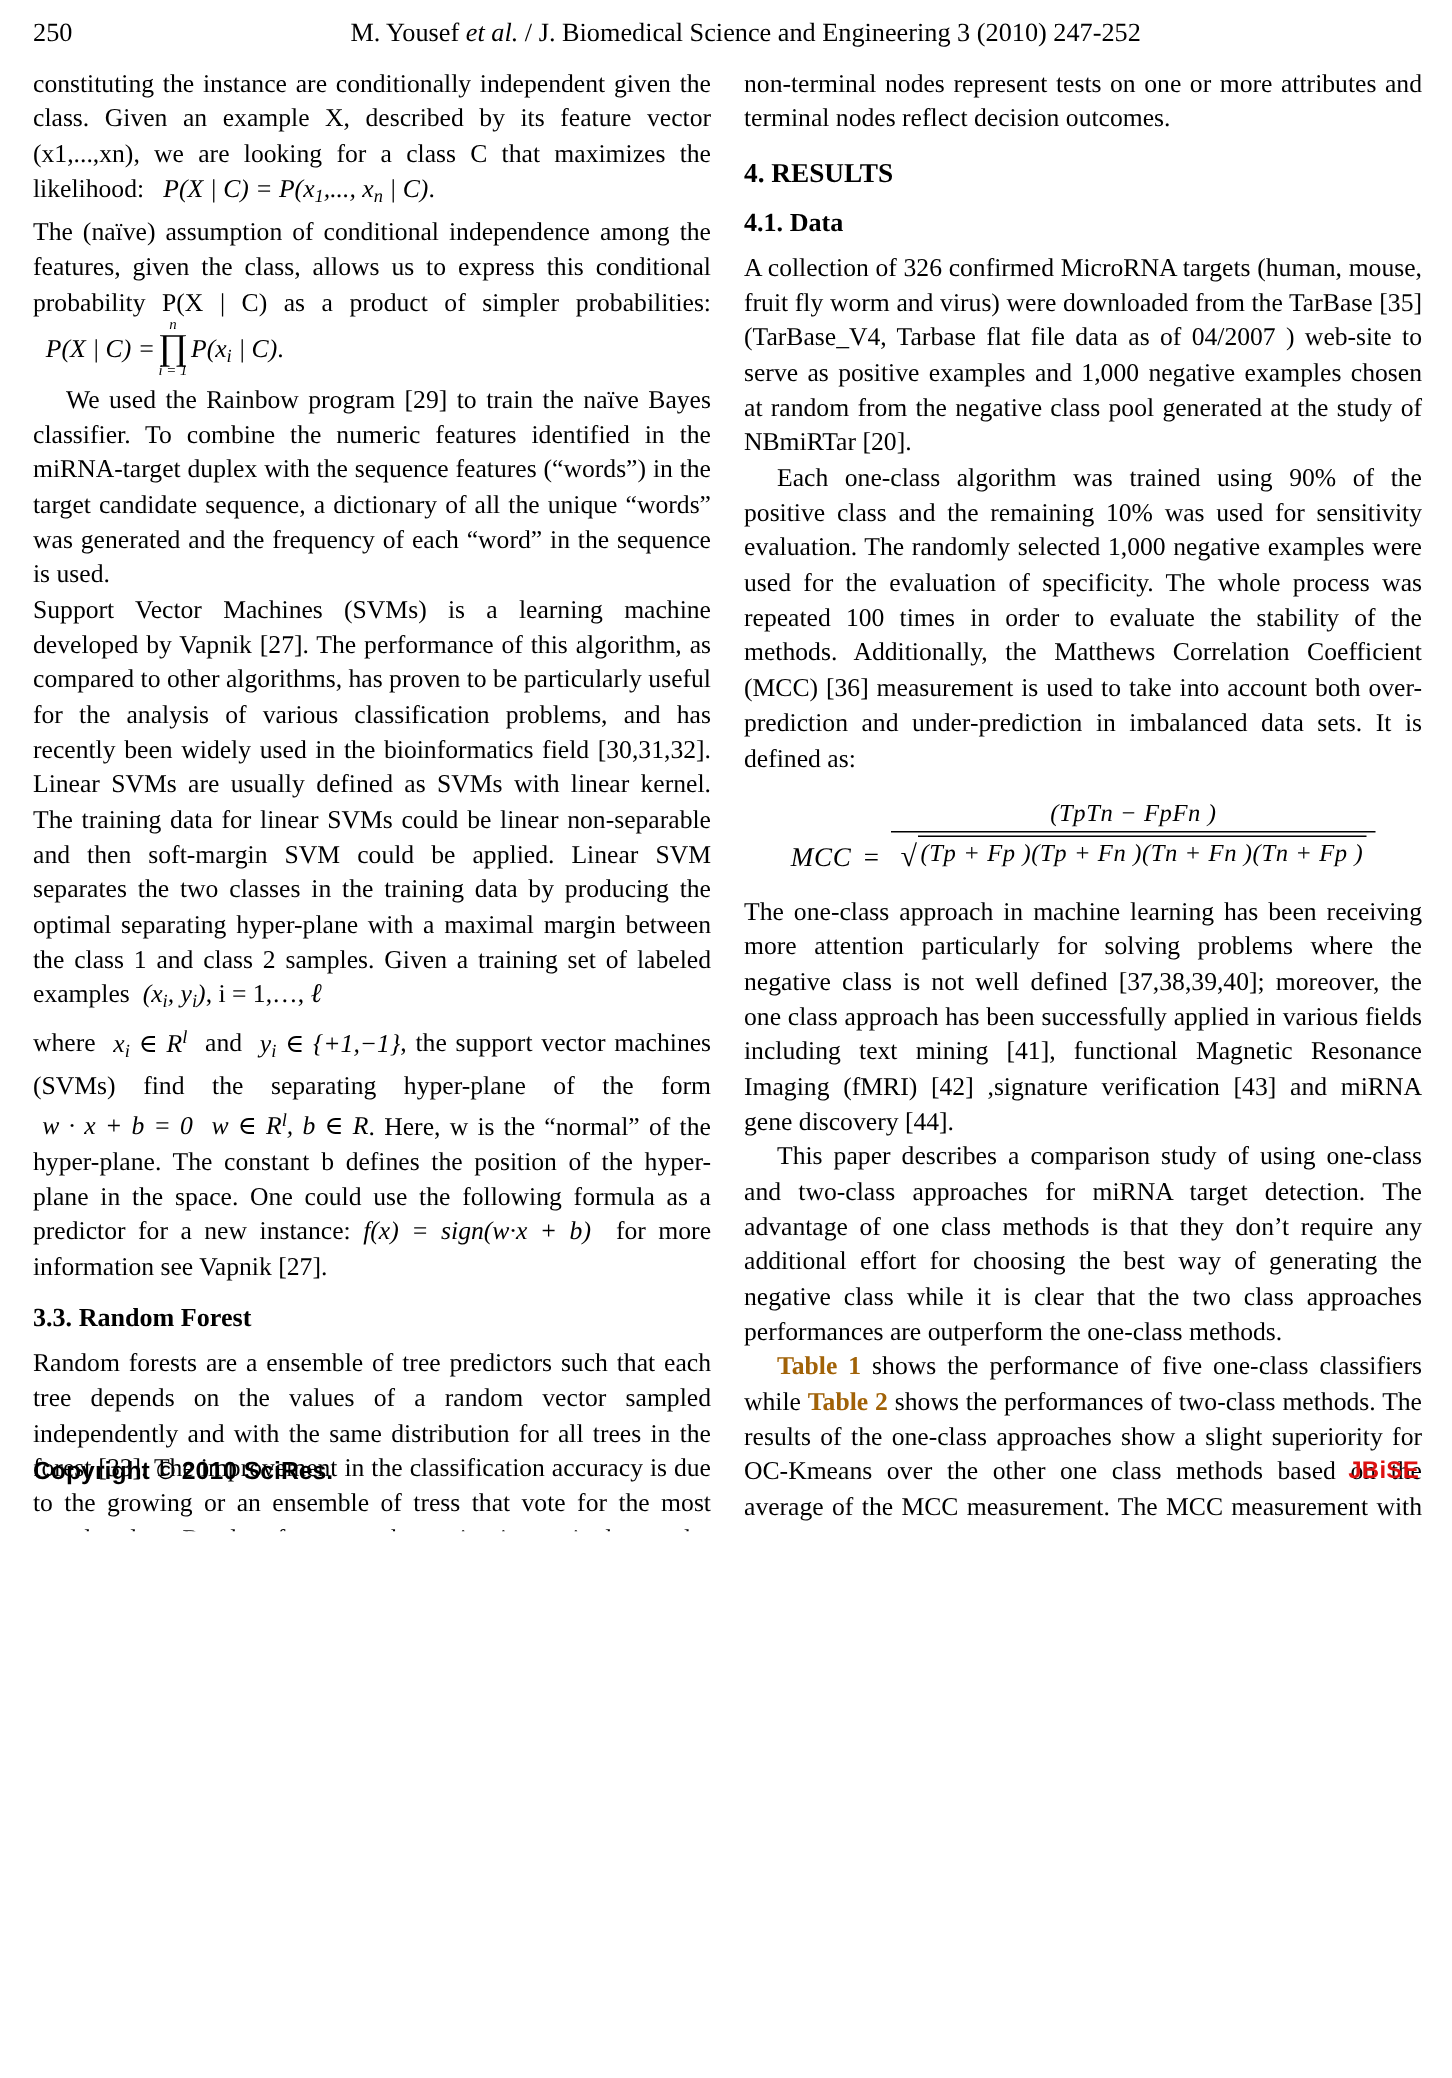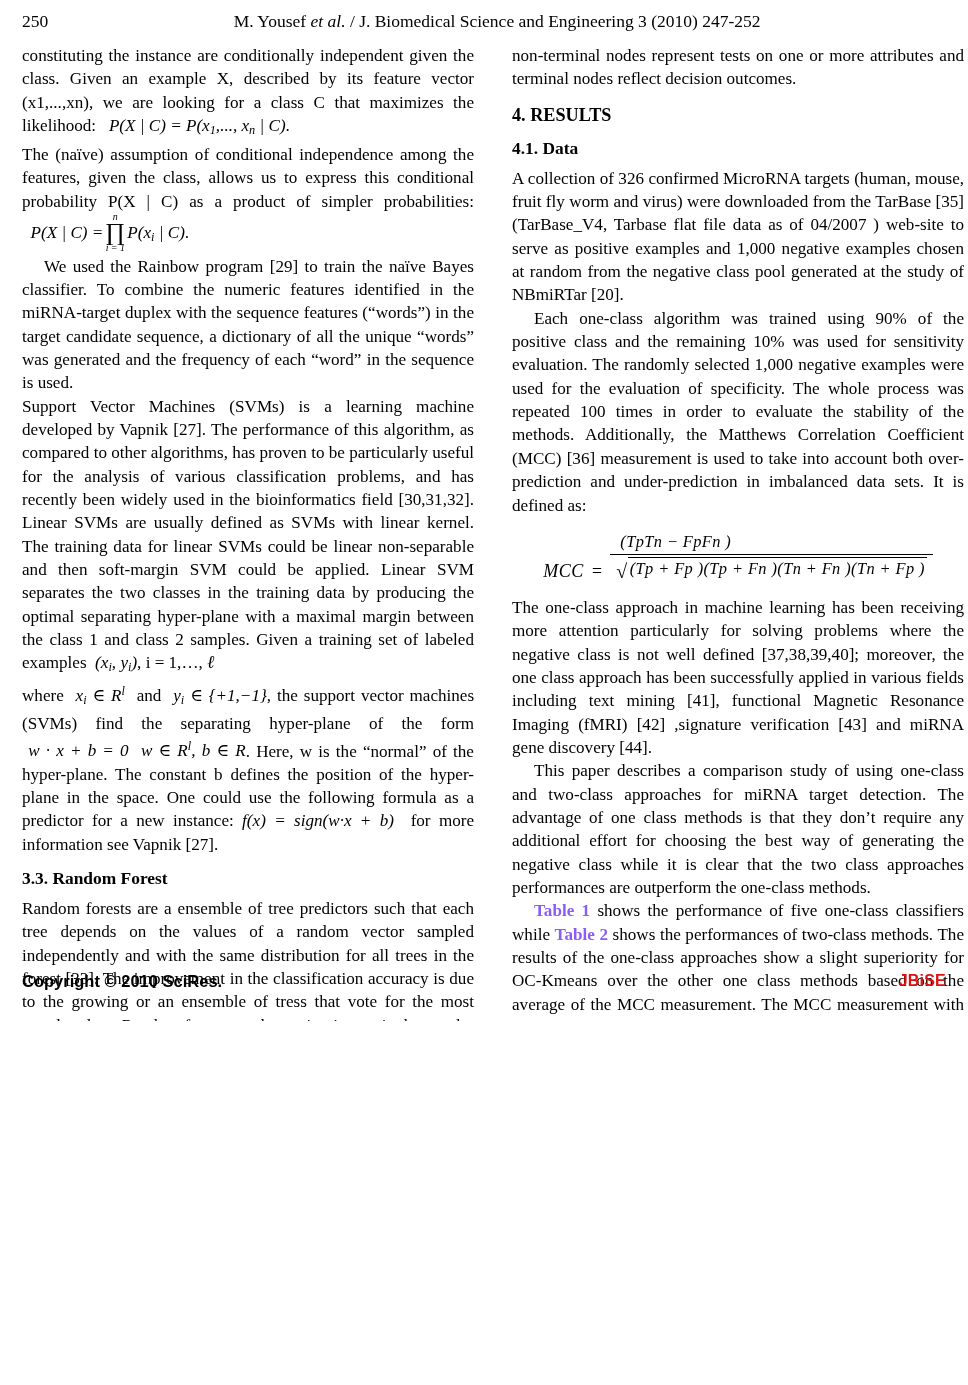--- a/index.html
+++ b/index.html
@@ -44,21 +44,21 @@
   .rh-title i { font-style: italic; }
 
   
   .columns {
     position: absolute;
     top: 44px;
     left: 22px;
     right: 20px;
     height: 1255px;
     display: flex;
-    gap: 38px;
+    gap: 22px;
   }
   .col {
     width: 452px;
     flex: 0 0 452px;
   }
 
   p.body {
     margin: 0;
     font-size: 17.1px;
     line-height: 23.35px;
@@ -142,21 +142,21 @@
   .eqlabel {
     font-style: italic;
     font-size: 18px;
     letter-spacing: 0.5px;
     margin-top: 30px;
   }
   .frac {
     display: inline-flex;
     flex-direction: column;
     align-items: stretch;
-    text-align: left;
+    text-align: center;
     vertical-align: middle;
   }
   .frac .num {
     padding: 0 10px 2px 10px;
     font-style: italic;
     font-size: 16.4px;
     letter-spacing: 0.4px;
   }
   .frac .bar {
     border-top: 1.4px solid #000;
@@ -180,21 +180,21 @@
     align-self: flex-end;
     position: relative;
     top: 2px;
   }
   .sqrt .radicand {
     border-top: 1.3px solid #000;
     padding: 1px 2px 0 2px;
   }
 
   .tbl-ref {
-    color: #8b5cf6;
+    color: #a16207;
     font-weight: bold;
   }
 
   
   .footer {
     position: absolute;
     left: 22px;
     right: 22px;
     bottom: 28px;
     height: 24px;

